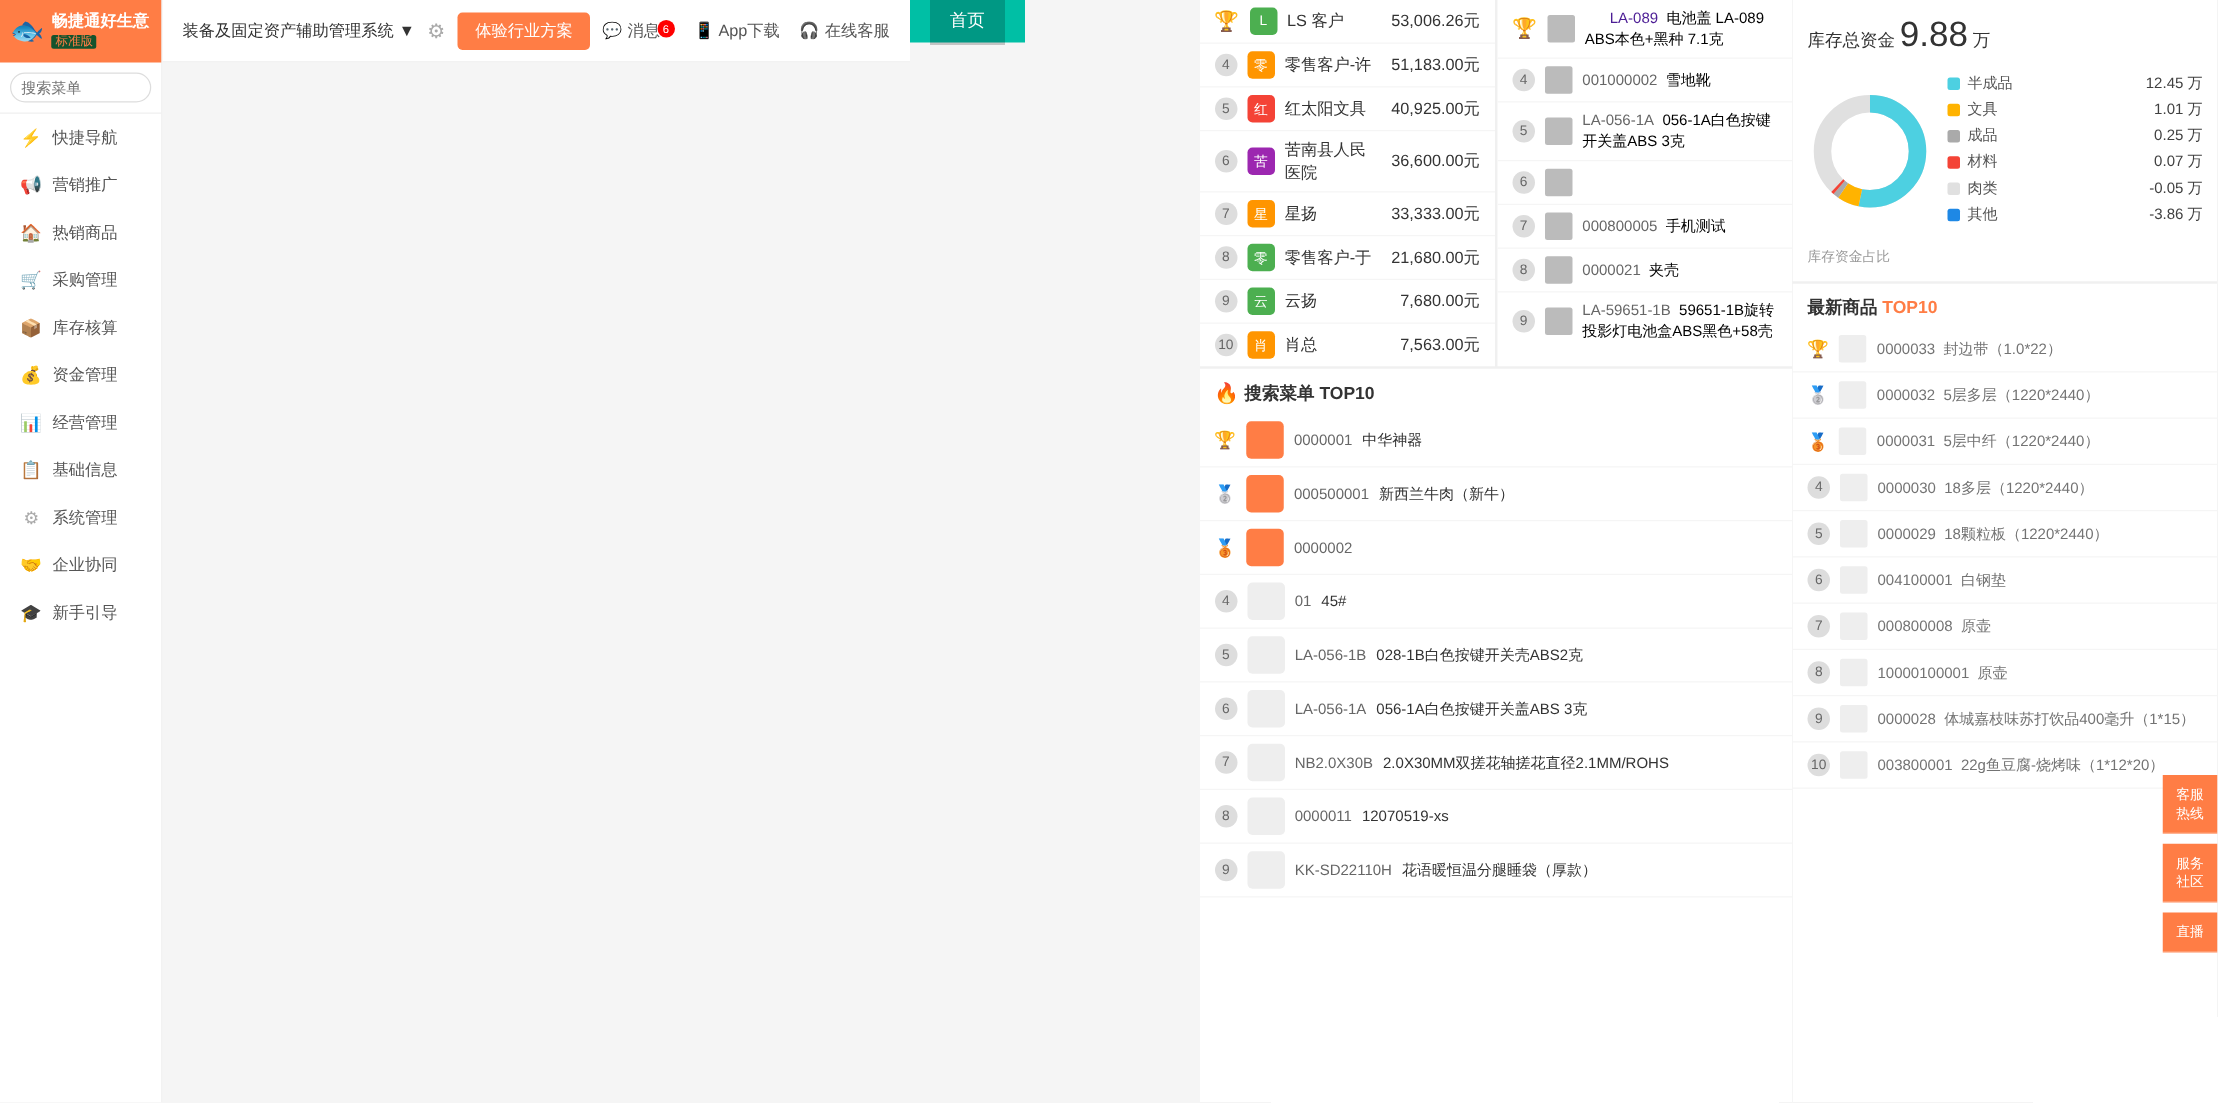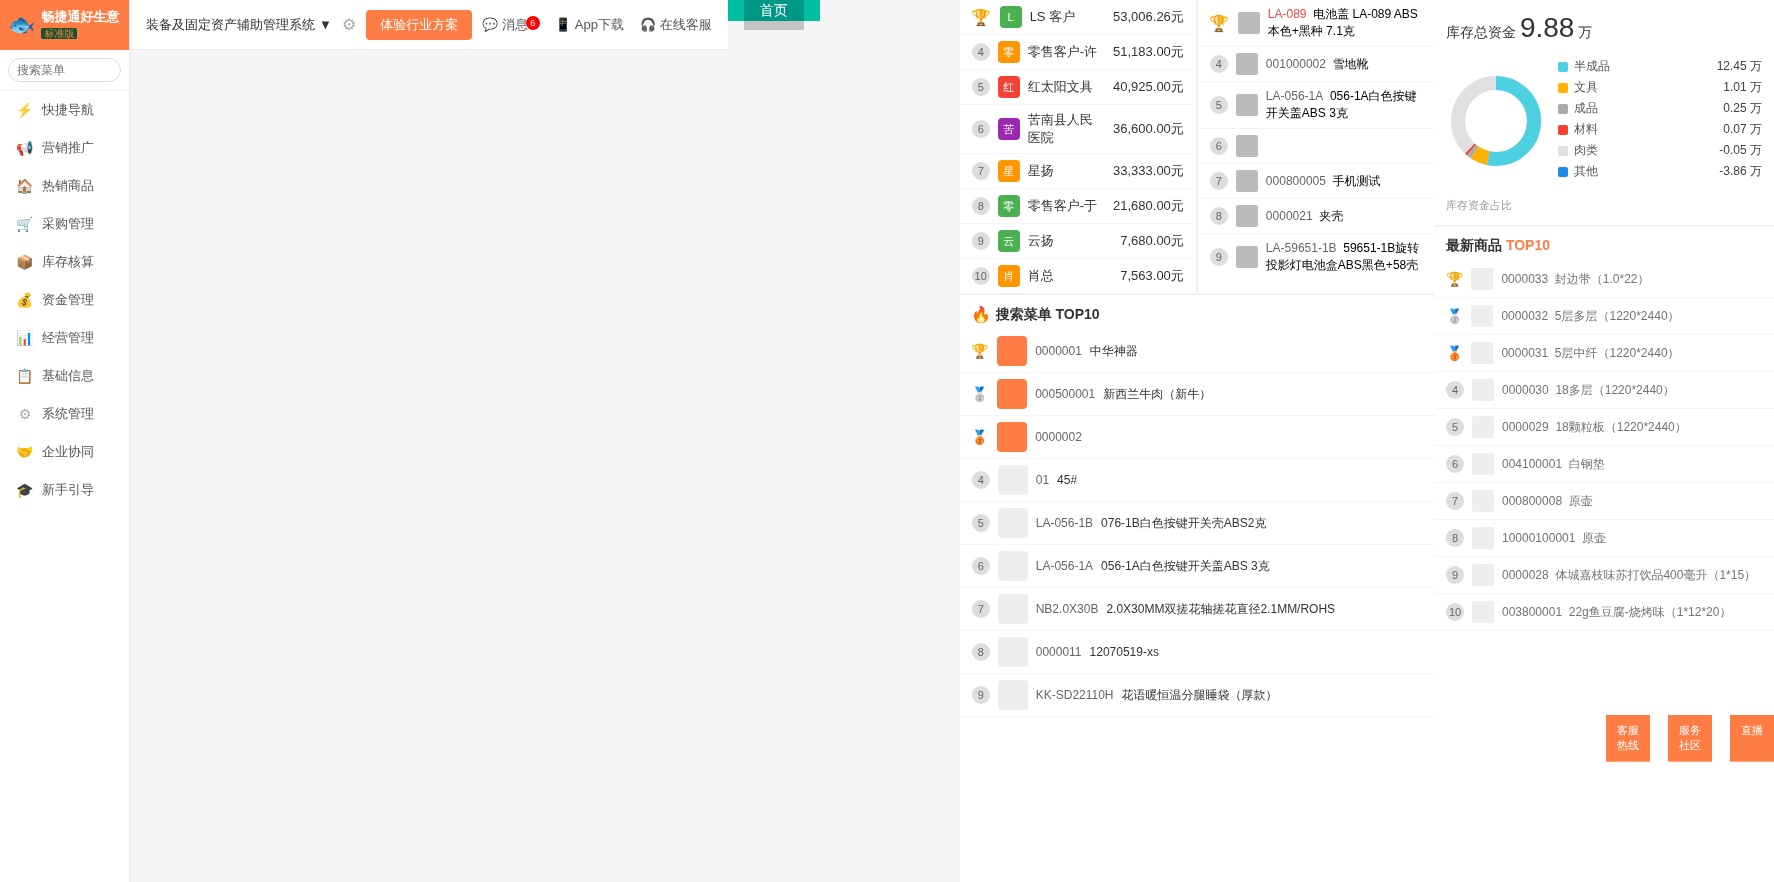--- a/index.html
+++ b/index.html
@@ -107,21 +107,21 @@
       margin-left: -6px;
       vertical-align: top;
     }
 
     
     .tabbar {
       background: #00bfa5;
       padding: 0 16px;
       display: flex;
       align-items: center;
-      height: 21px;
+      height: 34px;
     }
     .tabbar-item {
       color: #fff;
       padding: 0 16px;
       height: 38px;
       display: flex;
       align-items: center;
       font-size: 14px;
       cursor: pointer;
       background: rgba(0,0,0,0.1);
@@ -308,22 +308,22 @@
       color: #bbb;
     }
     .rp-name { flex: 1; color: #737373; font-size: 12px; }
 
     
     .float-buttons {
       position: fixed;
       right: 0;
       bottom: 120px;
       display: flex;
-      flex-direction: row;
-      gap: 18px;
+      flex-direction: column;
+      gap: 8px;
     }
     .float-btn {
       background: #ff7d45;
       color: #fff;
       width: 44px;
       padding: 8px 4px;
       font-size: 11px;
       text-align: center;
       cursor: pointer;
       border-bottom: 1px solid rgba(255,255,255,0.3);
@@ -499,21 +499,21 @@
             </div>
           </div>
         </div>
 
         <div class="mid-top-right">
           <div class="scrollbar-area">
             <div class="ranking-row">
               <span style="font-size:16px;">🏆</span>
               <div class="rp-img" style="background:#bbb;"></div>
               <div style="flex:1;font-size:12px;">
-                <span style="color:#ef4444;">LA-089</span>&nbsp;
+                <span style="color:#4c1d95;margin-left:20px;">LA-089</span>&nbsp;
                 <span>电池盖 LA-089 ABS本色+黑种 7.1克</span>
               </div>
             </div>
             <div class="ranking-row">
               <span class="rank-num rank-other">4</span>
               <div class="rp-img" style="background:#bbb;"></div>
               <div style="flex:1;font-size:12px;">
                 <span style="color:#666;">001000002</span>&nbsp;
                 <span>雪地靴</span>
               </div>
@@ -584,21 +584,21 @@
           <div class="product-row">
             <span class="rank-num rank-other" style="display:inline-flex;">4</span>
             <div class="product-img"></div>
             <span class="product-code">01</span>
             <span class="product-name">45#</span>
           </div>
           <div class="product-row">
             <span class="rank-num rank-other" style="display:inline-flex;">5</span>
             <div class="product-img"></div>
             <span class="product-code">LA-056-1B</span>
-            <span class="product-name">076-1B白色按键开关壳ABS2克</span>
+            <span class="product-name">028-1B白色按键开关壳ABS2克</span>
           </div>
           <div class="product-row">
             <span class="rank-num rank-other" style="display:inline-flex;">6</span>
             <div class="product-img"></div>
             <span class="product-code">LA-056-1A</span>
             <span class="product-name">056-1A白色按键开关盖ABS 3克</span>
           </div>
           <div class="product-row">
             <span class="rank-num rank-other" style="display:inline-flex;">7</span>
             <div class="product-img"></div>

